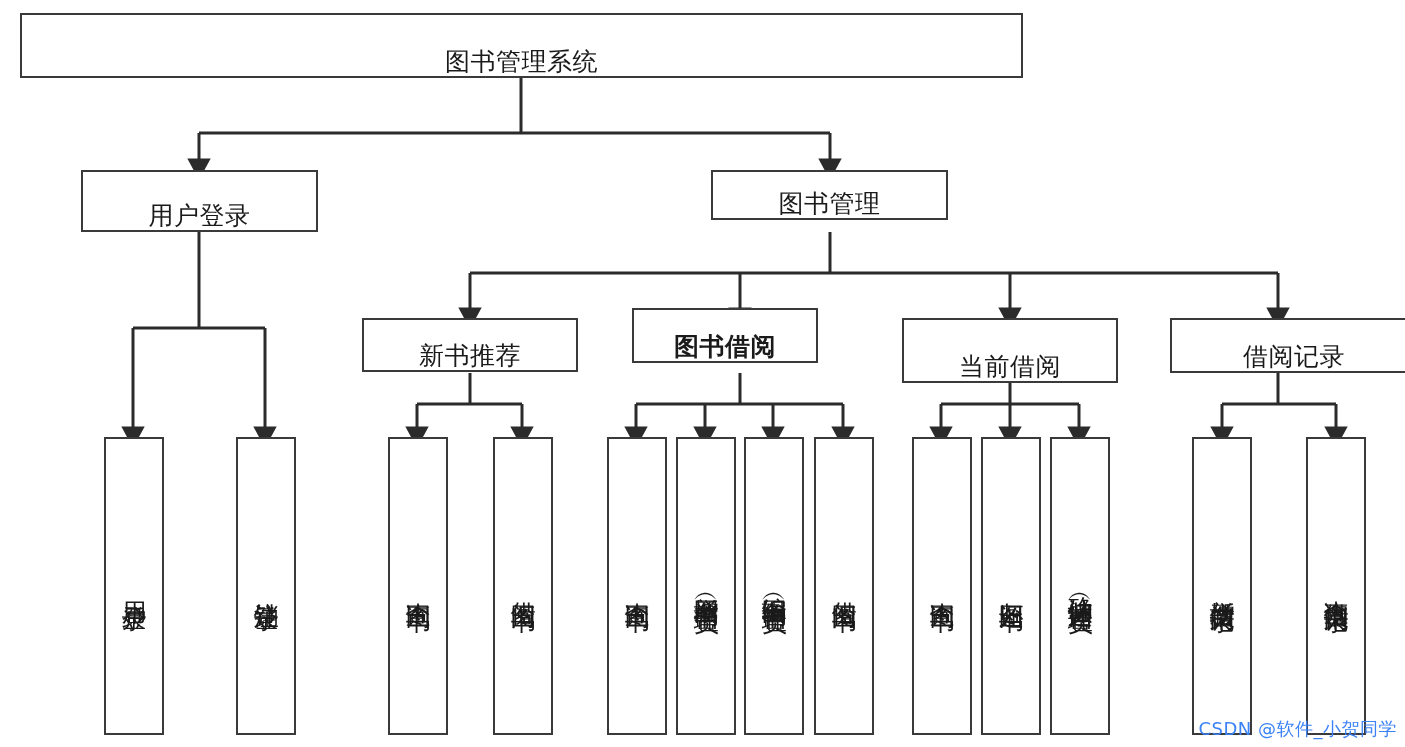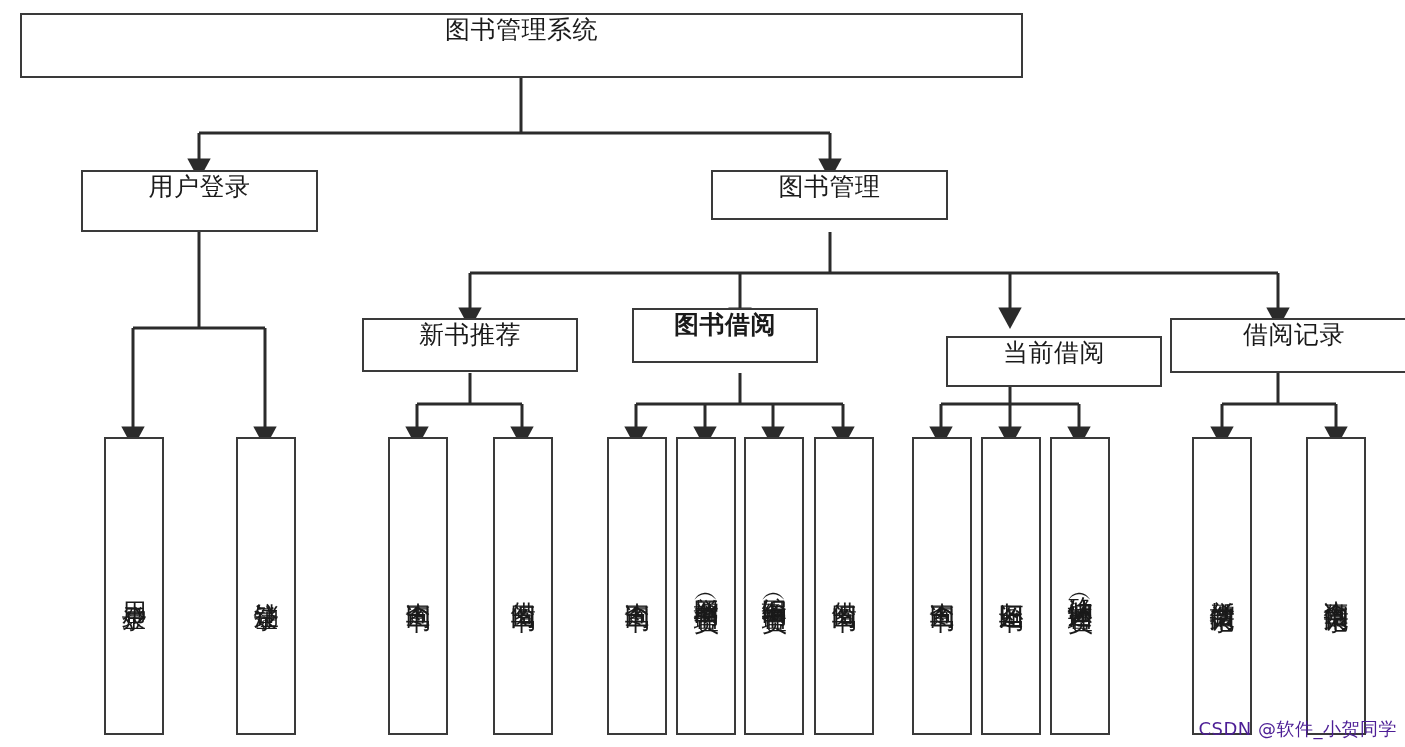--- a/index.html
+++ b/index.html
@@ -25,21 +25,21 @@
     top: 0;
     width: 1405px;
     height: 747px;
   }
   .node {
     position: absolute;
     box-sizing: border-box;
     background: #ffffff;
     border: 2.5px solid #3a3a3a;
     display: flex;
-    align-items: flex-start;
+    align-items: flex-end;
     justify-content: center;
     z-index: 3;
   }
   .node .label {
     color: #1a1a1a;
     line-height: 1.18;
     text-align: center;
     white-space: pre;
   }
   .node.horiz .label {
@@ -55,21 +55,21 @@
     text-orientation: upright;
     font-size: 25px;
     letter-spacing: 2px;
     max-height: 100%;
   }
   #watermark {
     position: absolute;
     right: 8px;
     bottom: 6px;
     font-size: 18px;
-    color: #4c1d95;
+    color: #3b82f6;
     z-index: 9;
     letter-spacing: 0.5px;
     user-select: none;
   }
 </style>
 </head>
 <body>
 
 <div id="diagram-root">
 
@@ -133,21 +133,21 @@
   <div class="node horiz" style="left:711px; top:170px; width:237px; height:50px;">
     <span class="label">图书管理</span>
   </div>
 
   <div class="node horiz" style="left:362px; top:318px; width:216px; height:54px;">
     <span class="label">新书推荐</span>
   </div>
   <div class="node horiz" style="left:632px; top:308px; width:186px; height:55px;font-weight:bold;">
     <span class="label">图书借阅</span>
   </div>
-  <div class="node horiz" style="left:902px; top:336px; width:216px; height:51px;margin-left:44px;">
+  <div class="node horiz" style="left:902px; top:318px; width:216px; height:65px;">
     <span class="label">当前借阅</span>
   </div>
   <div class="node horiz" style="left:1170px; top:318px; width:248px; height:55px;">
     <span class="label">借阅记录</span>
   </div>
 
   <div class="node vert" style="left:104px; top:437px; width:60px; height:298px;">
     <span class="label">用户登录</span>
   </div>
   <div class="node vert" style="left:236px; top:437px; width:60px; height:298px;">

